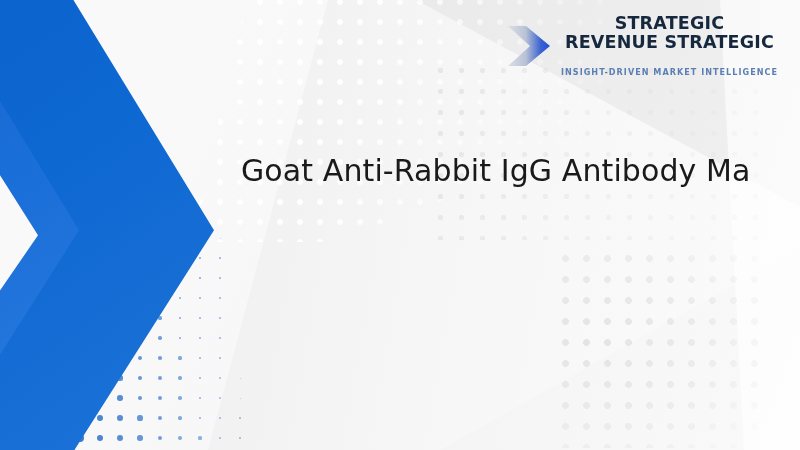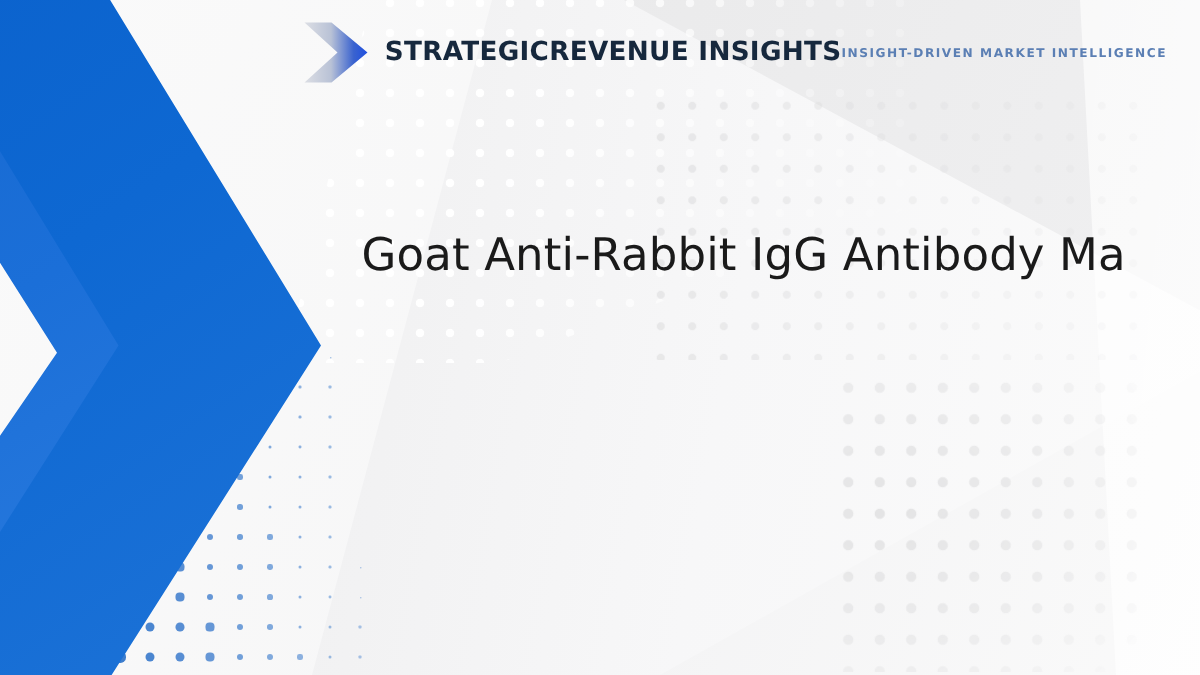--- a/index.html
+++ b/index.html
@@ -117,37 +117,37 @@
 
   
   #logo {
     position: absolute;
     right: 22px; top: 14px;
     display: flex;
     align-items: center;
     gap: 9px;
   }
   #logo-mark { width: 46px; height: 42px; flex: 0 0 auto; }
-  #logo-text { display: flex; flex-direction: row; }
+  #logo-text { display: flex; flex-direction: column; text-align: center; }
   .logo-line {
     font-family: "DejaVu Sans", "Liberation Sans", sans-serif;
     font-weight: bold;
     font-size: 17.5px;
     letter-spacing: 0.2px;
     line-height: 18.5px;
     color: #16283d;
     white-space: nowrap;
   }
   #logo-tagline {
     font-family: "DejaVu Sans", "Liberation Sans", sans-serif;
     font-size: 8.1px;
     font-weight: bold;
     letter-spacing: 1.02px;
     color: #5b7fb4;
-    margin-top: 4px;
+    margin-top: 16px;
     white-space: nowrap;
   }
 
   
   #slide-title {
     position: absolute;
     left: 241px;
     top: 152px;
     width: 900px;
     font-size: 30px;
@@ -268,20 +268,20 @@
           <stop offset="0%" stop-color="#dcdee4"></stop>
           <stop offset="42%" stop-color="#b9c2d6"></stop>
           <stop offset="78%" stop-color="#3a63cf"></stop>
           <stop offset="100%" stop-color="#1f4fe0"></stop>
         </linearGradient>
       </defs>
       <path d="M2 1 H20 L44 21 L20 41 H2 L24 21 Z" fill="url(#lgMark)"></path>
     </svg>
     <div id="logo-text">
       <div class="logo-line">STRATEGIC</div>
-      <div class="logo-line">REVENUE INSIGHTS</div>
+      <div class="logo-line">REVENUE STRATEGIC</div>
       <div id="logo-tagline">INSIGHT-DRIVEN MARKET INTELLIGENCE</div>
     </div>
   </div>
 
   <div id="slide-title">Goat Anti-Rabbit IgG Antibody Ma</div>
 
 </div>
 
 </body></html>

